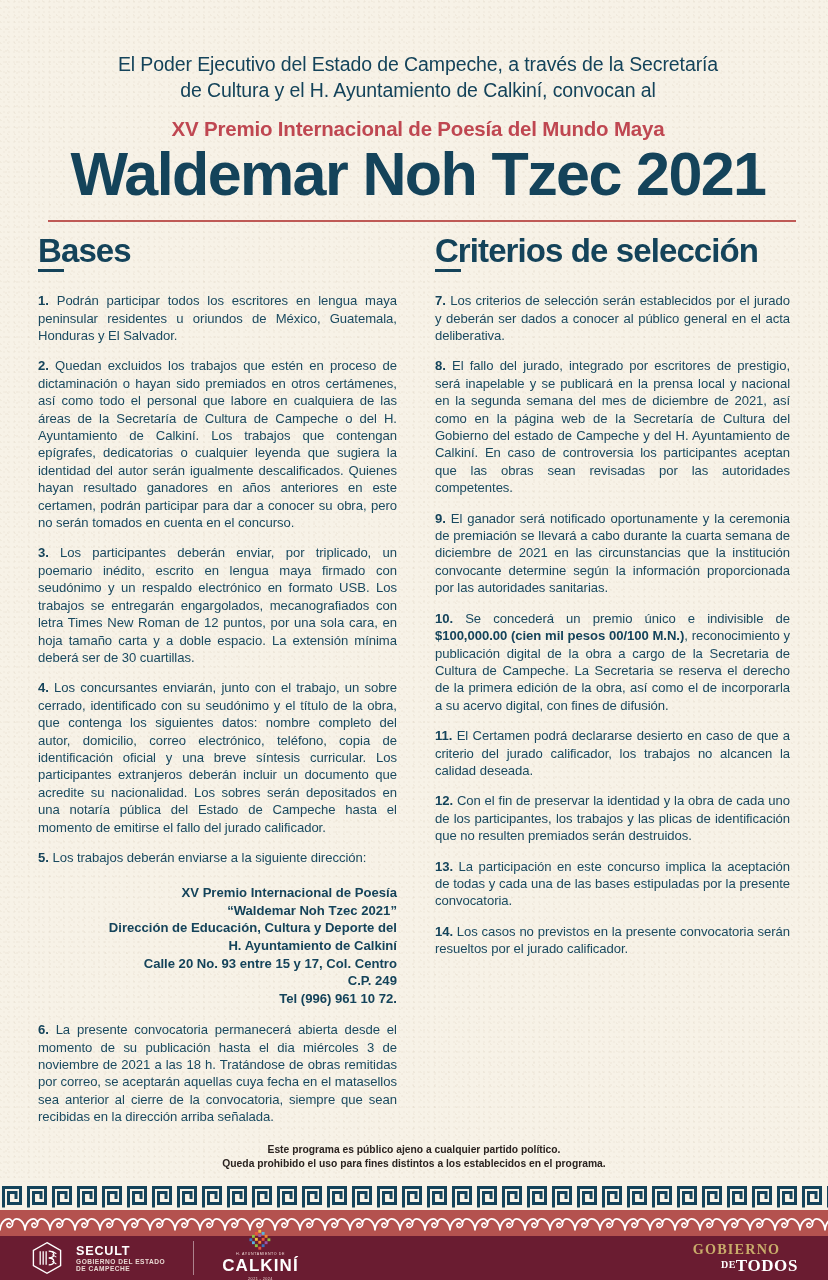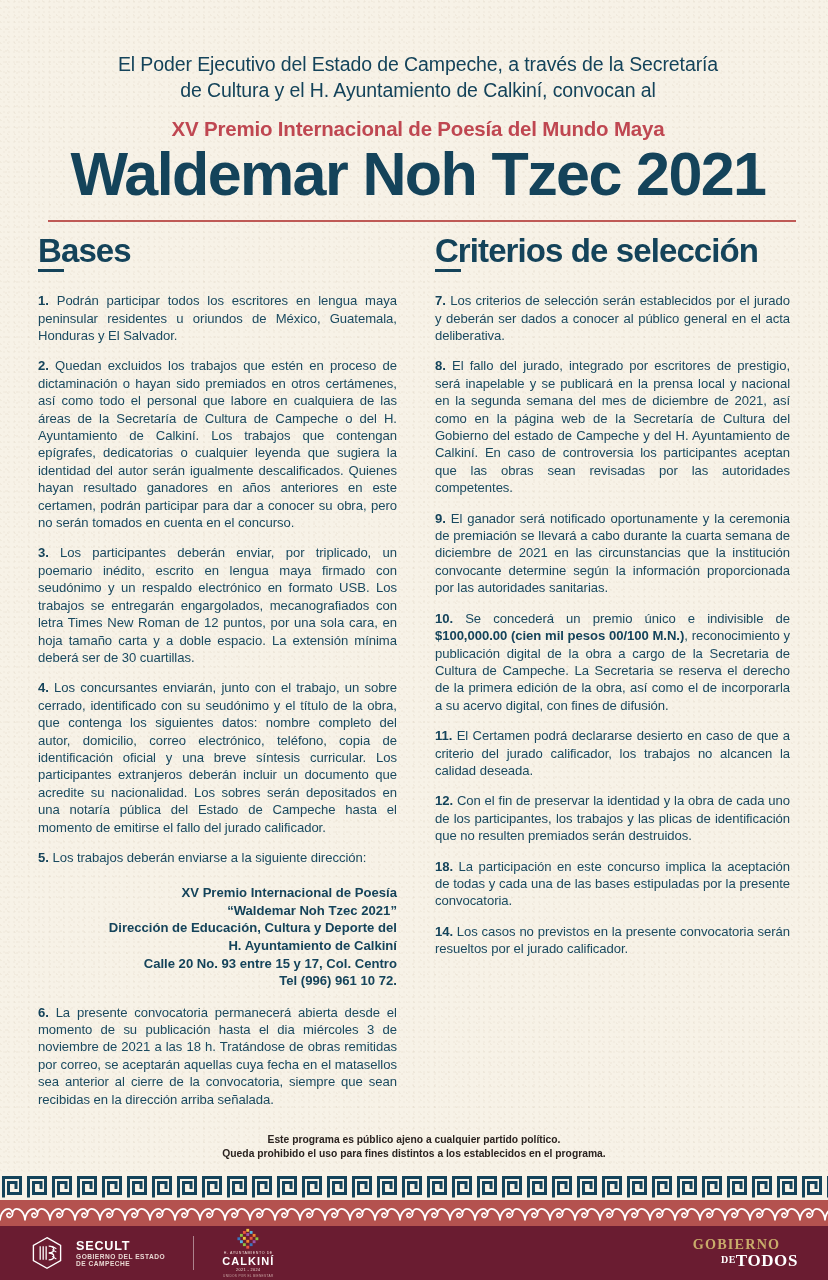--- a/index.html
+++ b/index.html
@@ -137,21 +137,21 @@
     height: 26px;
     background: #b4524f;
     overflow: hidden;
     display: block;
   }
   .greca-top svg, .greca-wave svg { display: block; }
 
   
   .footer {
     background: #6a1c31;
-    height: 54px;
+    height: 44px;
     display: flex;
     align-items: center;
     padding: 0 30px;
     box-sizing: border-box;
     position: relative;
   }
   .footer-left {
     display: flex;
     align-items: center;
     gap: 12px;
@@ -177,21 +177,21 @@
     height: 34px;
     background: rgba(255,255,255,.45);
     margin: 0 16px;
   }
   .calkini {
     text-align: center;
     color: #fff;
   }
   .calkini-mark { width: 26px; height: 22px; display: block; margin: 0 auto 1px auto; }
   .calkini-pre { font-size: 3.6px; letter-spacing: .6px; color: #f0dcd8; }
-  .calkini-name { font-size: 11px; font-weight: bold; letter-spacing: 1.1px; }
+  .calkini-name { font-size: 17px; font-weight: bold; letter-spacing: 1.1px; }
   .calkini-sub { font-size: 3.8px; letter-spacing: .4px; color: #e6cfcb; margin-top: 1px; }
   .calkini-sub2 { font-size: 3.2px; letter-spacing: .3px; color: #c9a6a4; margin-top: 2px; }
 
   .footer-right {
     margin-left: auto;
     text-align: center;
     line-height: 1.0;
   }
   .gob-word {
     font-size: 14.2px;
@@ -240,38 +240,39 @@
           <p class="item"><b class="num">3.</b> <span>Los participantes deberán enviar, por triplicado, un poemario inédito, escrito en lengua maya firmado con seudónimo y un respaldo electrónico en formato USB. Los trabajos se entregarán engargolados, mecanografiados con letra Times New Roman de 12 puntos, por una sola cara, en hoja tamaño carta y a doble espacio. La extensión mínima deberá ser de 30 cuartillas.</span></p>
           <p class="item"><b class="num">4.</b> <span>Los concursantes enviarán, junto con el trabajo, un sobre cerrado, identificado con su seudónimo y el título de la obra, que contenga los siguientes datos: nombre completo del autor, domicilio, correo electrónico, teléfono, copia de identificación oficial y una breve síntesis curricular. Los participantes extranjeros deberán incluir un documento que acredite su nacionalidad. Los sobres serán depositados en una notaría pública del Estado de Campeche hasta el momento de emitirse el fallo del jurado calificador.</span></p>
           <p class="item"><b class="num">5.</b> <span>Los trabajos deberán enviarse a la siguiente dirección:</span></p>
         </div>
       <div class="address" id="left-address">
           <div>XV Premio Internacional de Poesía</div>
           <div>“Waldemar Noh Tzec 2021”</div>
           <div>Dirección de Educación, Cultura y Deporte del</div>
           <div>H. Ayuntamiento de Calkiní</div>
           <div>Calle 20 No. 93 entre 15 y 17, Col. Centro</div>
+          <div>C.P. 249</div>
           <div>Tel (996) 961 10 72.</div>
         </div>
       <div id="left-items-after">
           <p class="item"><b class="num">6.</b> <span>La presente convocatoria permanecerá abierta desde el momento de su publicación hasta el dia miércoles 3 de noviembre de 2021 a las 18 h. Tratándose de obras remitidas por correo, se aceptarán aquellas cuya fecha en el matasellos sea anterior al cierre de la convocatoria, siempre que sean recibidas en la dirección arriba señalada.</span></p>
         </div>
     </div>
 
     <div class="col col-right">
       <h2 class="section-head">Criterios de selección</h2>
       <div class="head-rule"></div>
       <div id="right-items">
           <p class="item"><b class="num">7.</b> <span>Los criterios de selección serán establecidos por el jurado y deberán ser dados a conocer al público general en el acta deliberativa.</span></p>
           <p class="item"><b class="num">8.</b> <span>El fallo del jurado, integrado por escritores de prestigio, será inapelable y se publicará en la prensa local y nacional en la segunda semana del mes de diciembre de 2021, así como en la página web de la Secretaría de Cultura del Gobierno del estado de Campeche y del H. Ayuntamiento de Calkiní. En caso de controversia los participantes aceptan que las obras sean revisadas por las autoridades competentes.</span></p>
           <p class="item"><b class="num">9.</b> <span>El ganador será notificado oportunamente y la ceremonia de premiación se llevará a cabo durante la cuarta semana de diciembre de 2021 en las circunstancias que la institución convocante determine según la información proporcionada por las autoridades sanitarias.</span></p>
           <p class="item"><b class="num">10.</b> <span>Se concederá un premio único e indivisible de </span><b>$100,000.00 (cien mil pesos 00/100 M.N.)</b><span>, reconocimiento y publicación digital de la obra a cargo de la Secretaria de Cultura de Campeche. La Secretaria se reserva el derecho de la primera edición de la obra, así como el de incorporarla a su acervo digital, con fines de difusión.</span></p>
           <p class="item"><b class="num">11.</b> <span>El Certamen podrá declararse desierto en caso de que a criterio del jurado calificador, los trabajos no alcancen la calidad deseada.</span></p>
           <p class="item"><b class="num">12.</b> <span>Con el fin de preservar la identidad y la obra de cada uno de los participantes, los trabajos y las plicas de identificación que no resulten premiados serán destruidos.</span></p>
-          <p class="item"><b class="num">18.</b> <span>La participación en este concurso implica la aceptación de todas y cada una de las bases estipuladas por la presente convocatoria.</span></p>
+          <p class="item"><b class="num">13.</b> <span>La participación en este concurso implica la aceptación de todas y cada una de las bases estipuladas por la presente convocatoria.</span></p>
           <p class="item"><b class="num">14.</b> <span>Los casos no previstos en la presente convocatoria serán resueltos por el jurado calificador.</span></p>
         </div>
     </div>
   </div>
 
   <div class="disclaimer">
     <div>Este programa es público ajeno a cualquier partido político.</div>
     <div>Queda prohibido el uso para fines distintos a los establecidos en el programa.</div>
   </div>
 

